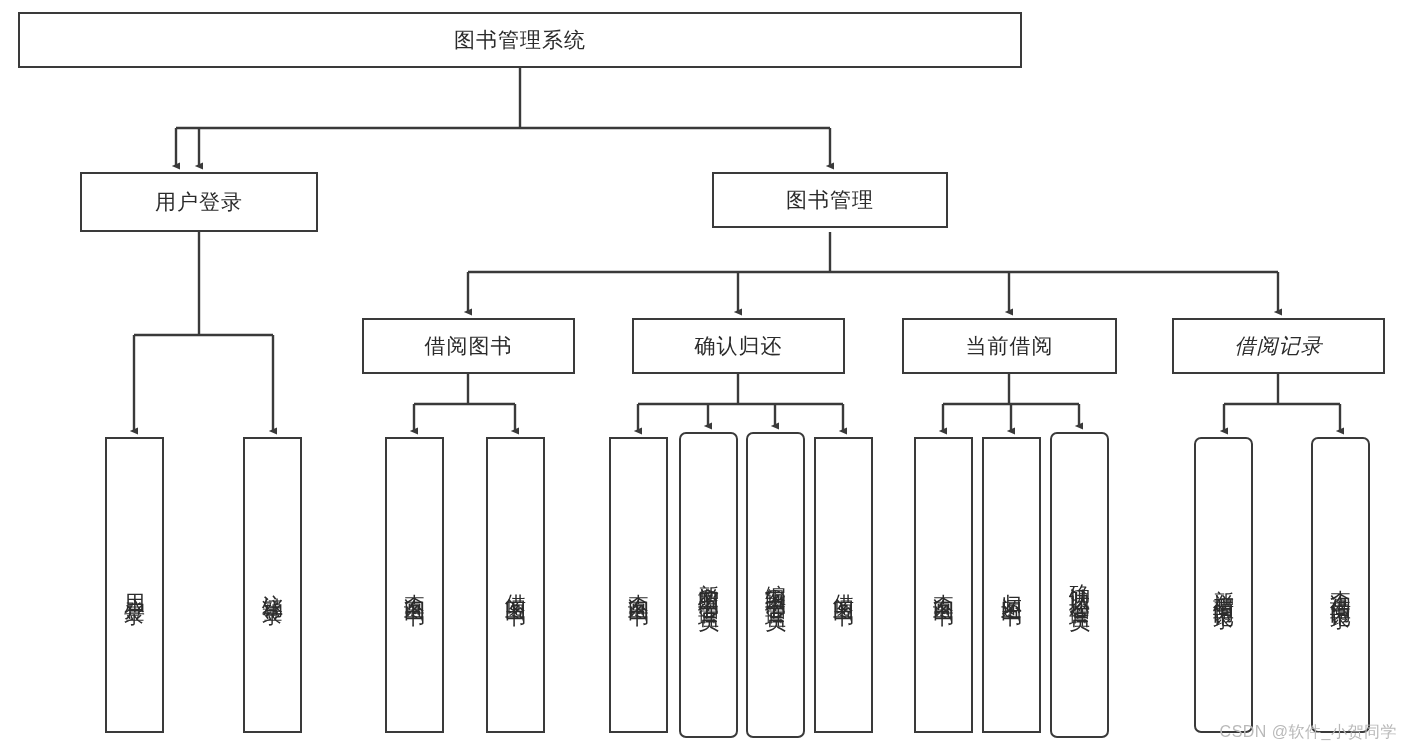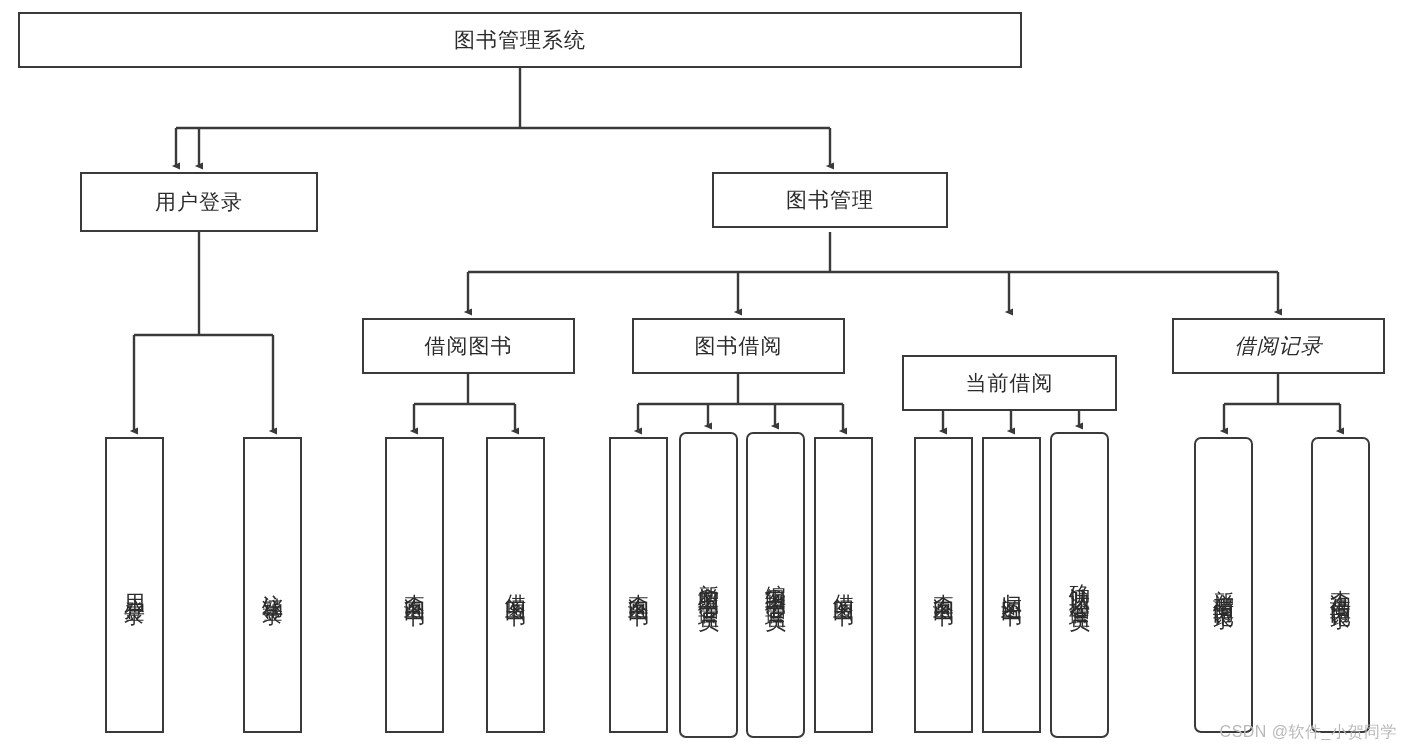--- a/index.html
+++ b/index.html
@@ -130,23 +130,23 @@
     <span class="node-label">用户登录</span>
   </div>
   <div class="node horiz" style="left:712px; top:172px; width:236px; height:56px;text-align:center;">
     <span class="node-label">图书管理</span>
   </div>
 
   <div class="node horiz" style="left:362px; top:318px; width:213px; height:56px;">
     <span class="node-label">借阅图书</span>
   </div>
   <div class="node horiz" style="left:632px; top:318px; width:213px; height:56px;">
-    <span class="node-label">图书借阅</span>
+    <span class="node-label">确认归还</span>
   </div>
-  <div class="node horiz" style="left:902px; top:318px; width:215px; height:56px;margin-top:37px;">
+  <div class="node horiz" style="left:902px; top:318px; width:215px; height:56px;">
     <span class="node-label">当前借阅</span>
   </div>
   <div class="node horiz" style="left:1172px; top:318px; width:213px; height:56px;font-style:italic;">
     <span class="node-label">借阅记录</span>
   </div>
 
   <div class="node vert" style="left:105px; top:437px; width:59px; height:296px;">
     <span class="node-label">用户登录</span>
   </div>
   <div class="node vert" style="left:243px; top:437px; width:59px; height:296px;">

